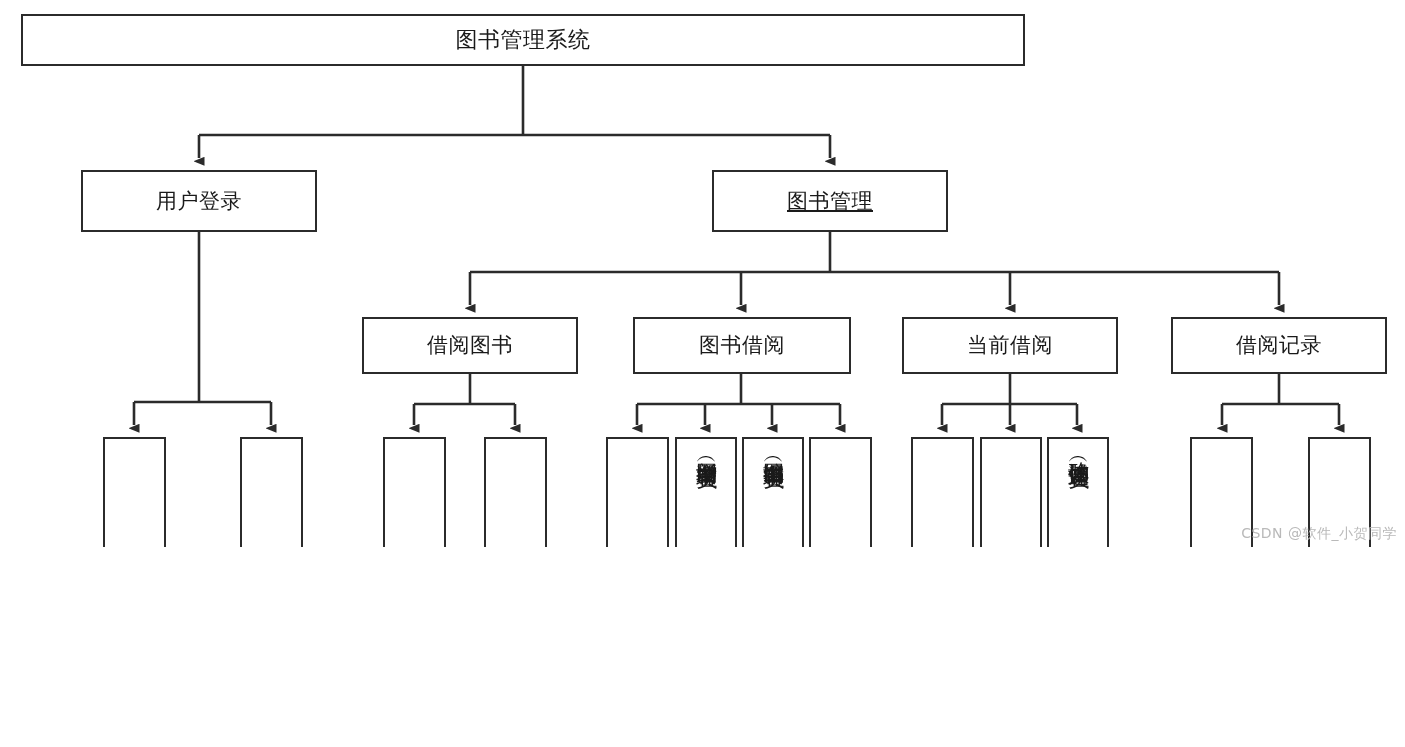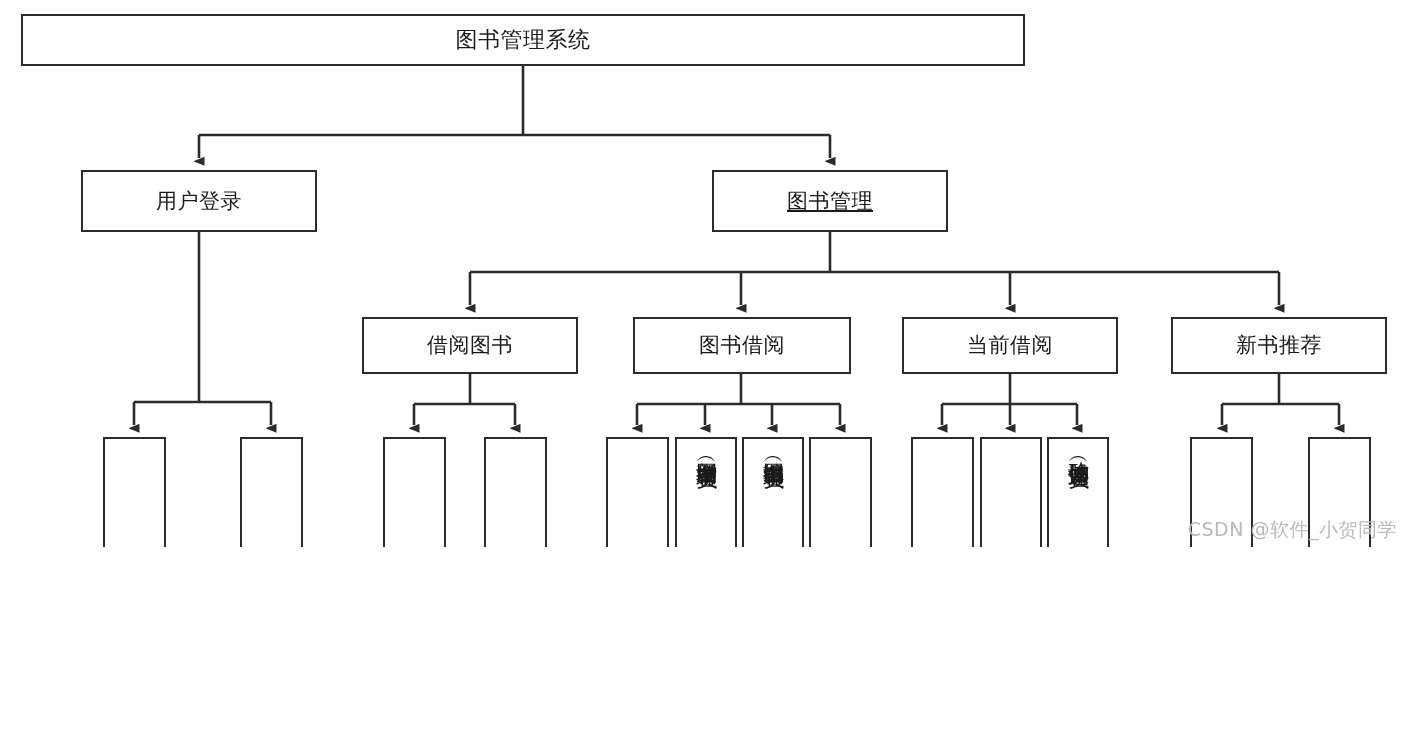--- a/index.html
+++ b/index.html
@@ -62,21 +62,21 @@
     align-items: center;
     padding-top: 0;
   }
   #root-node .label {
     font-size: 22px;
   }
   #watermark {
     position: absolute;
     right: 8px;
     bottom: 4px;
-    font-size: 19px;
+    font-size: 14px;
     color: #b9b9b9;
     white-space: nowrap;
     letter-spacing: 0.5px;
     font-family: "DejaVu Sans", "Liberation Sans", sans-serif;
   }
 </style>
 </head>
 <body>
 
 <div id="canvas">
@@ -145,21 +145,21 @@
   <div class="node h" style="left:362px; top:317px; width:216px; height:57px;">
     <span class="label">借阅图书</span>
   </div>
   <div class="node h" style="left:633px; top:317px; width:218px; height:57px;">
     <span class="label">图书借阅</span>
   </div>
   <div class="node h" style="left:902px; top:317px; width:216px; height:57px;">
     <span class="label">当前借阅</span>
   </div>
   <div class="node h" style="left:1171px; top:317px; width:216px; height:57px;">
-    <span class="label">新书推荐</span>
+    <span class="label">借阅记录</span>
   </div>
 
   <div class="node v mid" style="left:103px; top:437px; width:63px; height:298px;">
     <span class="label">用户登录</span>
   </div>
   <div class="node v mid" style="left:240px; top:437px; width:63px; height:298px;">
     <span class="label">注销登录</span>
   </div>
 
   <div class="node v mid" style="left:383px; top:437px; width:63px; height:298px;">

